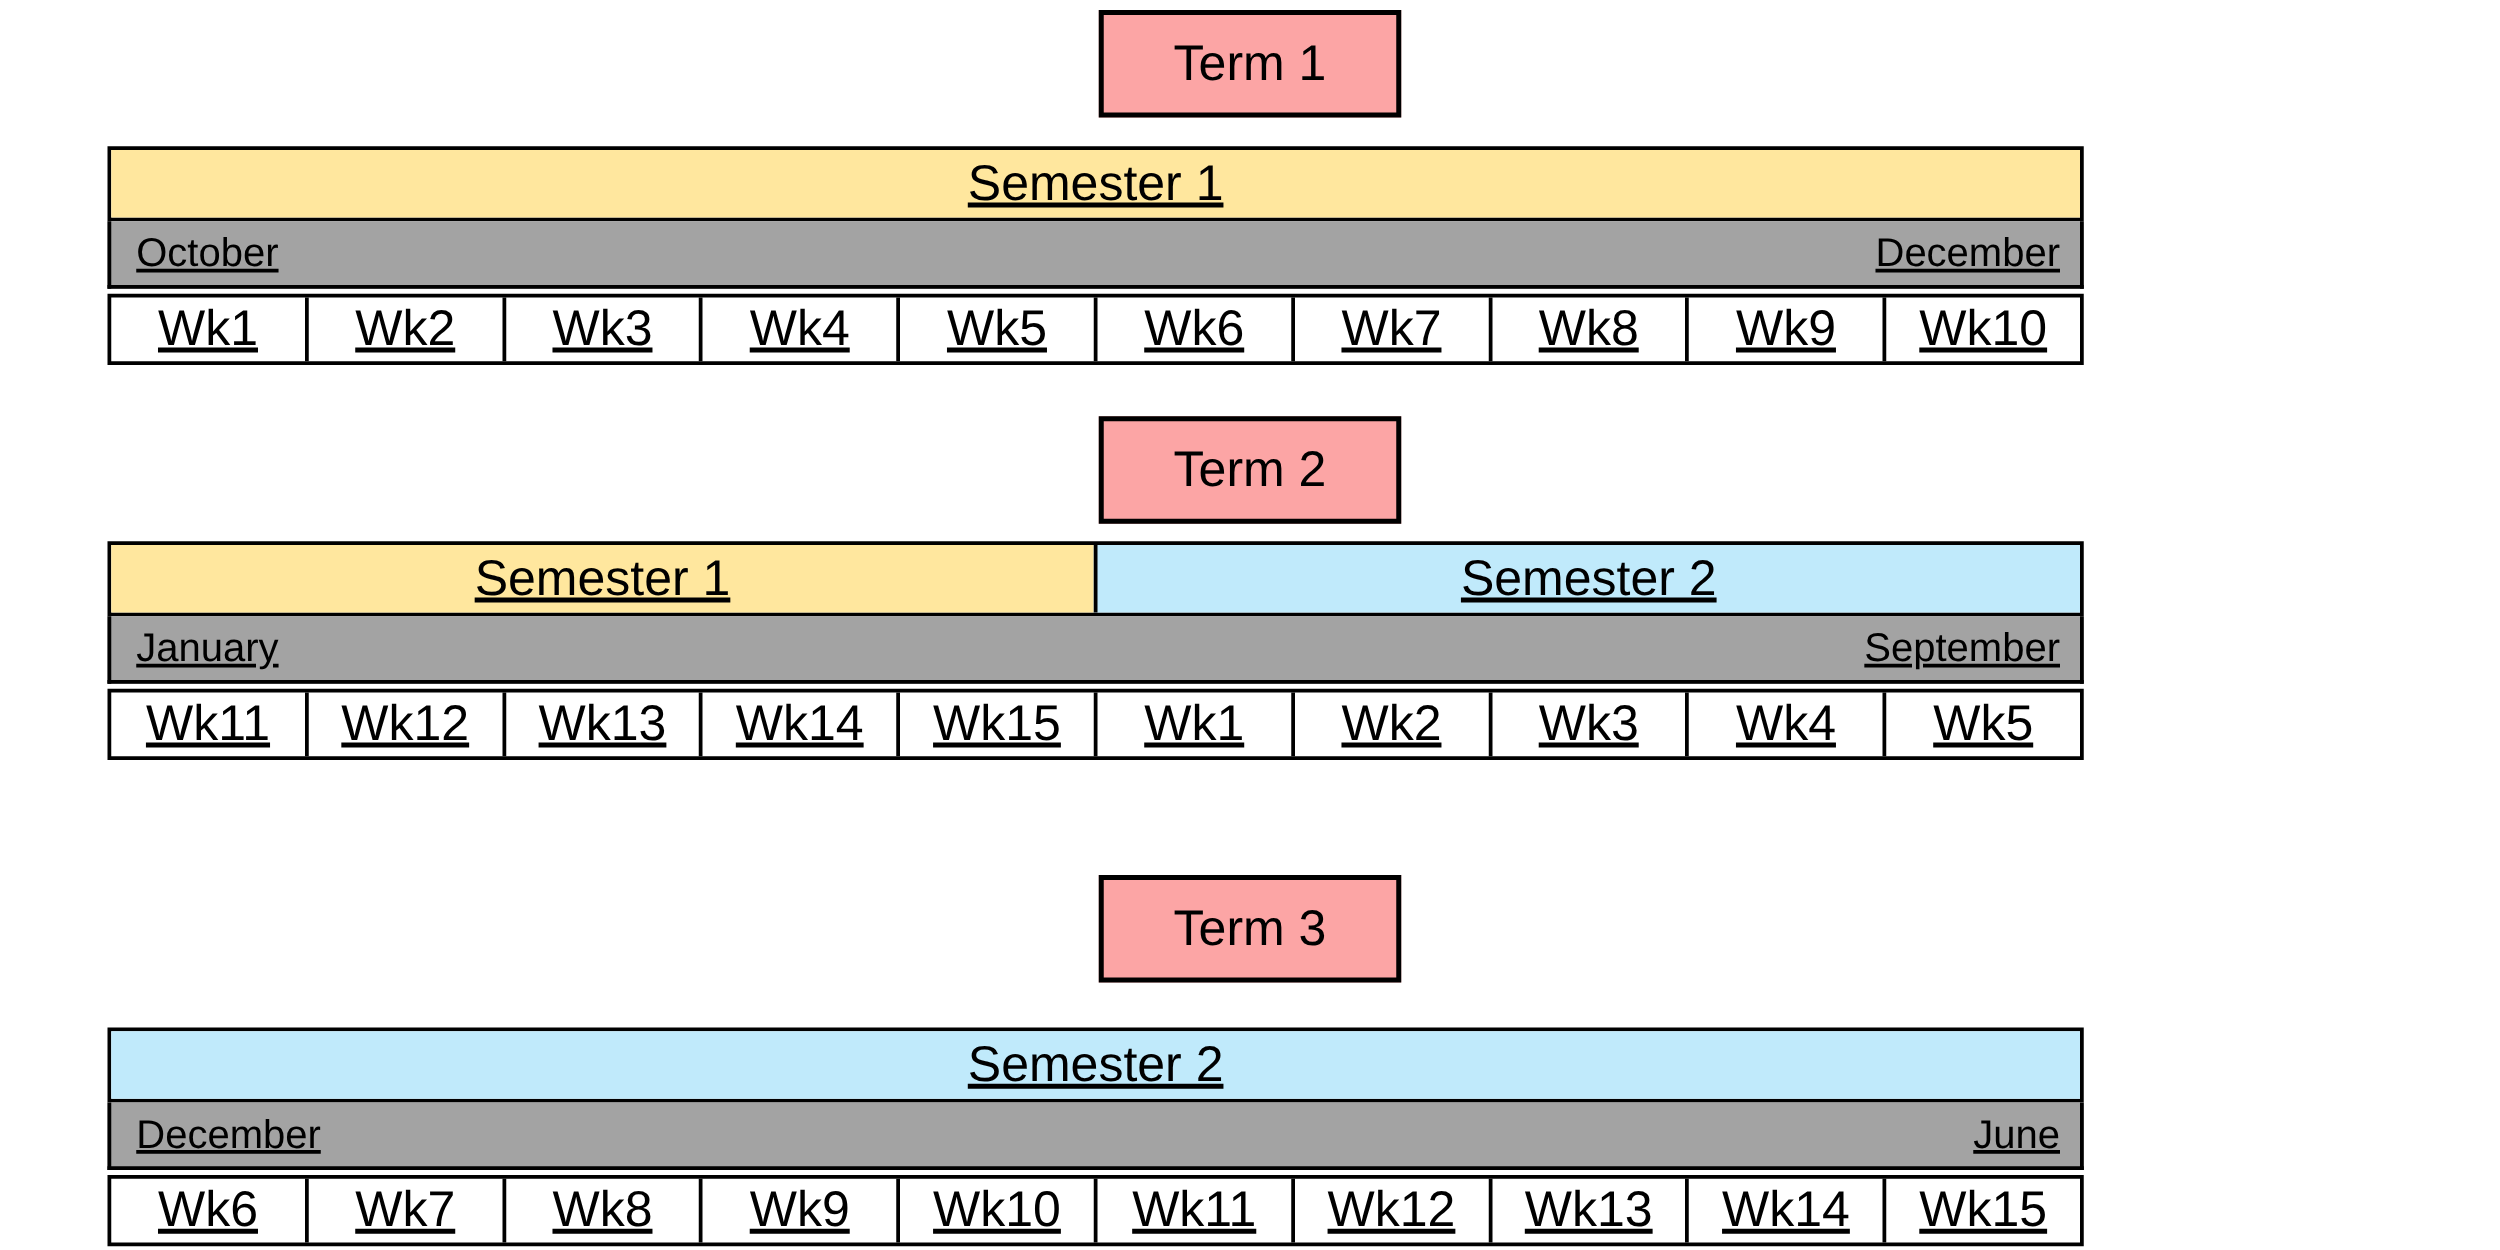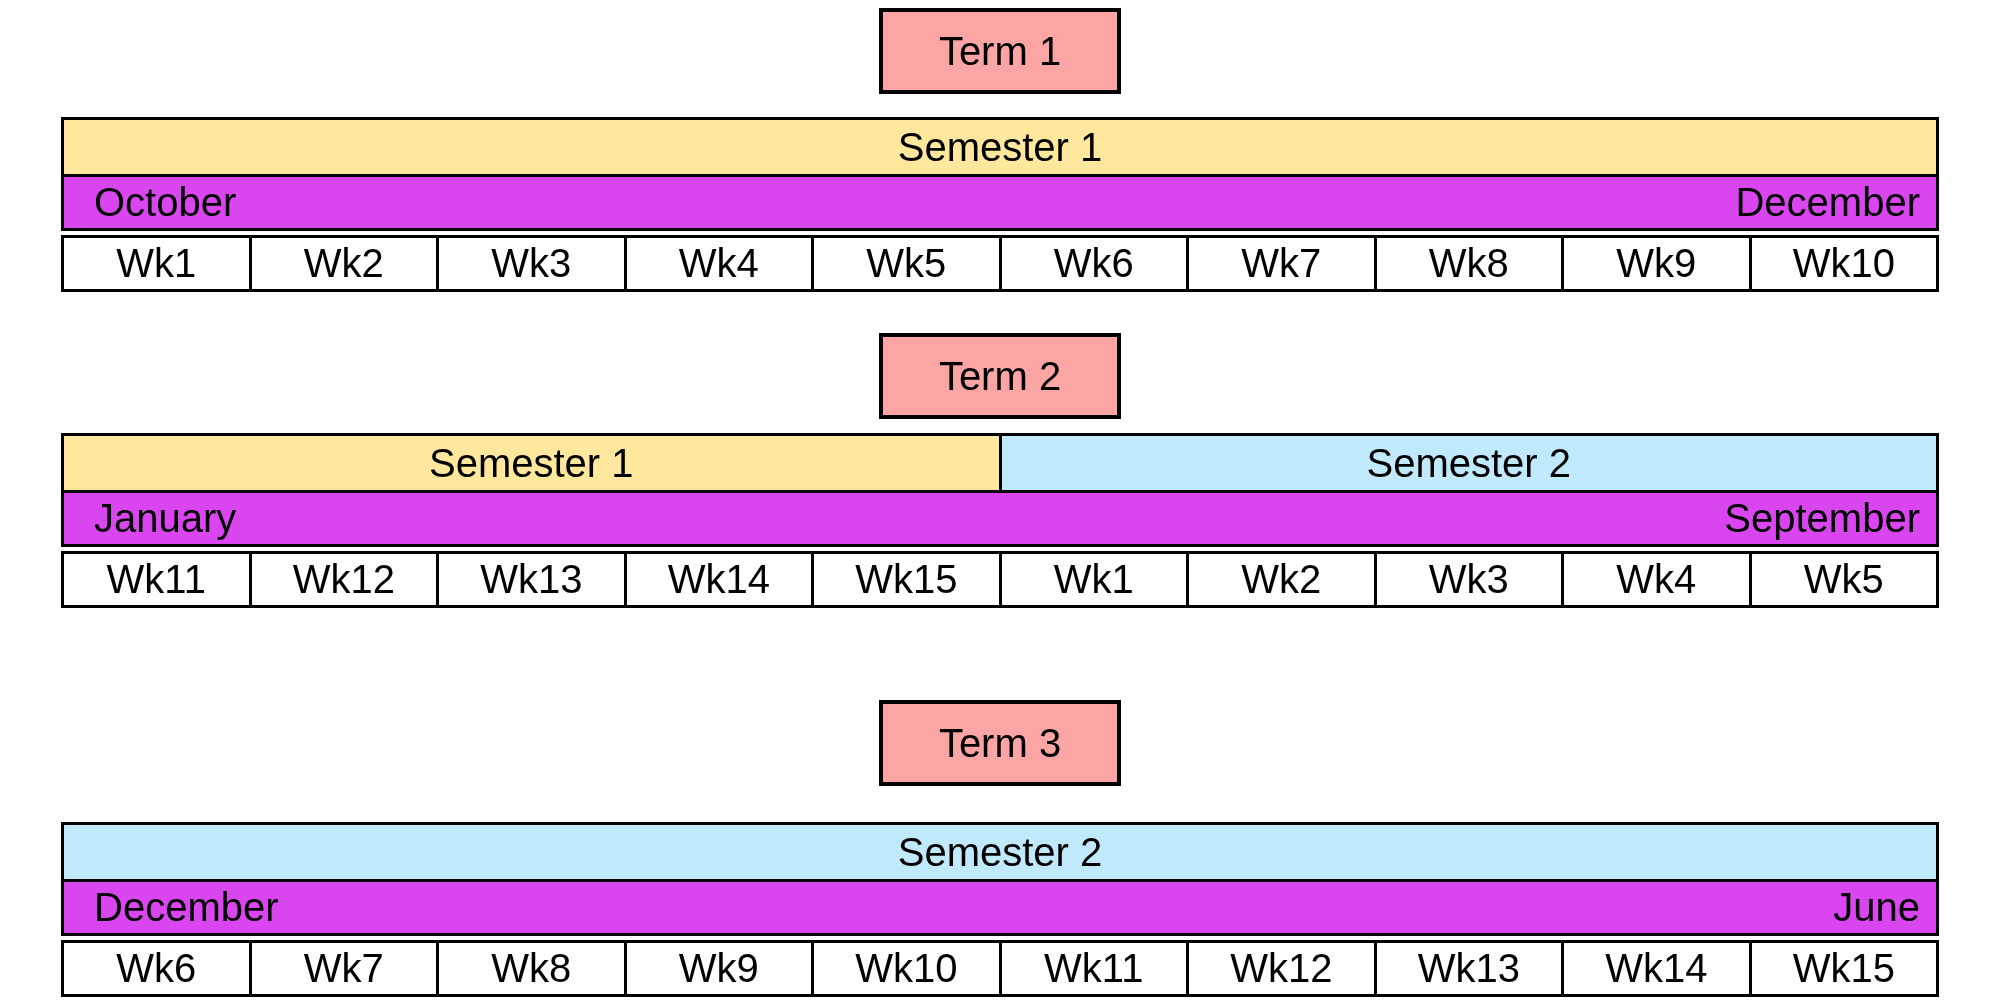--- a/index.html
+++ b/index.html
@@ -14,45 +14,46 @@
 
   .term-box {
     width: 242px; height: 86px;
     border: 4px solid #000;
     margin: 0 auto;
     display: flex; align-items: center; justify-content: center;
     font-size: 40px;
     background: #fca5a5;
   }
   .cal-table {
-    margin-left: 61px;
-    width: 1878px;
+    margin-left: 86px;
+    width: 1581px;
+    text-decoration: underline;
   }
   .sem-row {
     display: flex;
     height: 60px;
     border: 3px solid #000;
   }
   .sem-cell {
     display: flex; align-items: center; justify-content: center;
     font-size: 40px;
     height: 100%;
   }
   .sem-cell + .sem-cell { border-left: 3px solid #000; }
   .span-10 { flex: 10; }
   .span-5  { flex: 5; }
 
   .month-row {
     height: 54px;
     border: 3px solid #000;
     border-top: none;
     display: flex; align-items: center; justify-content: space-between;
-    font-size: 40px;
-    padding: 0 16px 0 30px;
-    background: #d946ef;
+    font-size: 32px;
+    padding: 0 16px 0 20px;
+    background: #a3a3a3;
   }
   .week-row {
     display: flex;
     height: 57px;
     border: 3px solid #000;
     margin-top: 4px;
     background: #fff;
     justify-content: space-between;
   }
   .week-cell {

